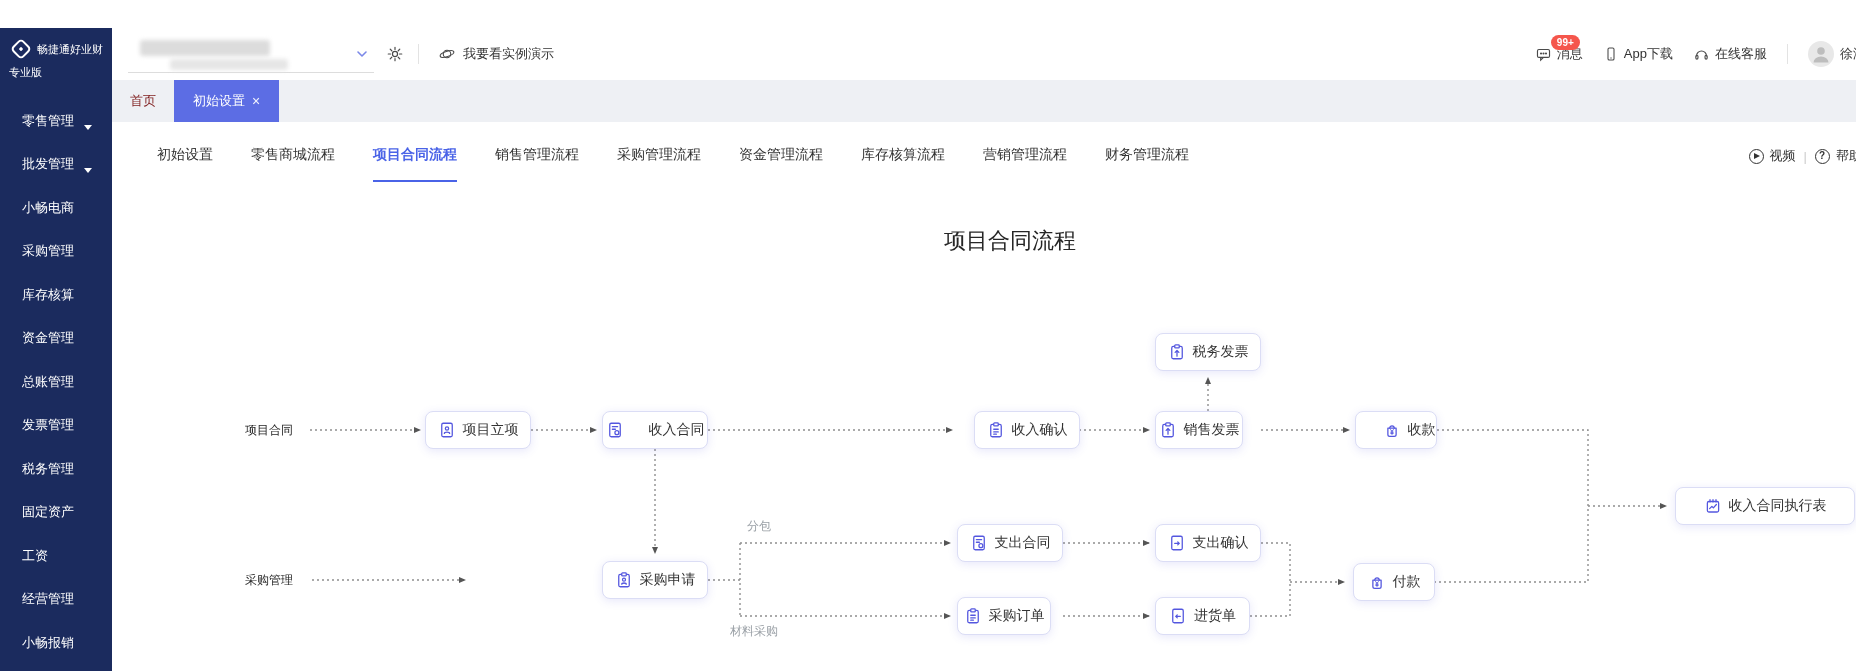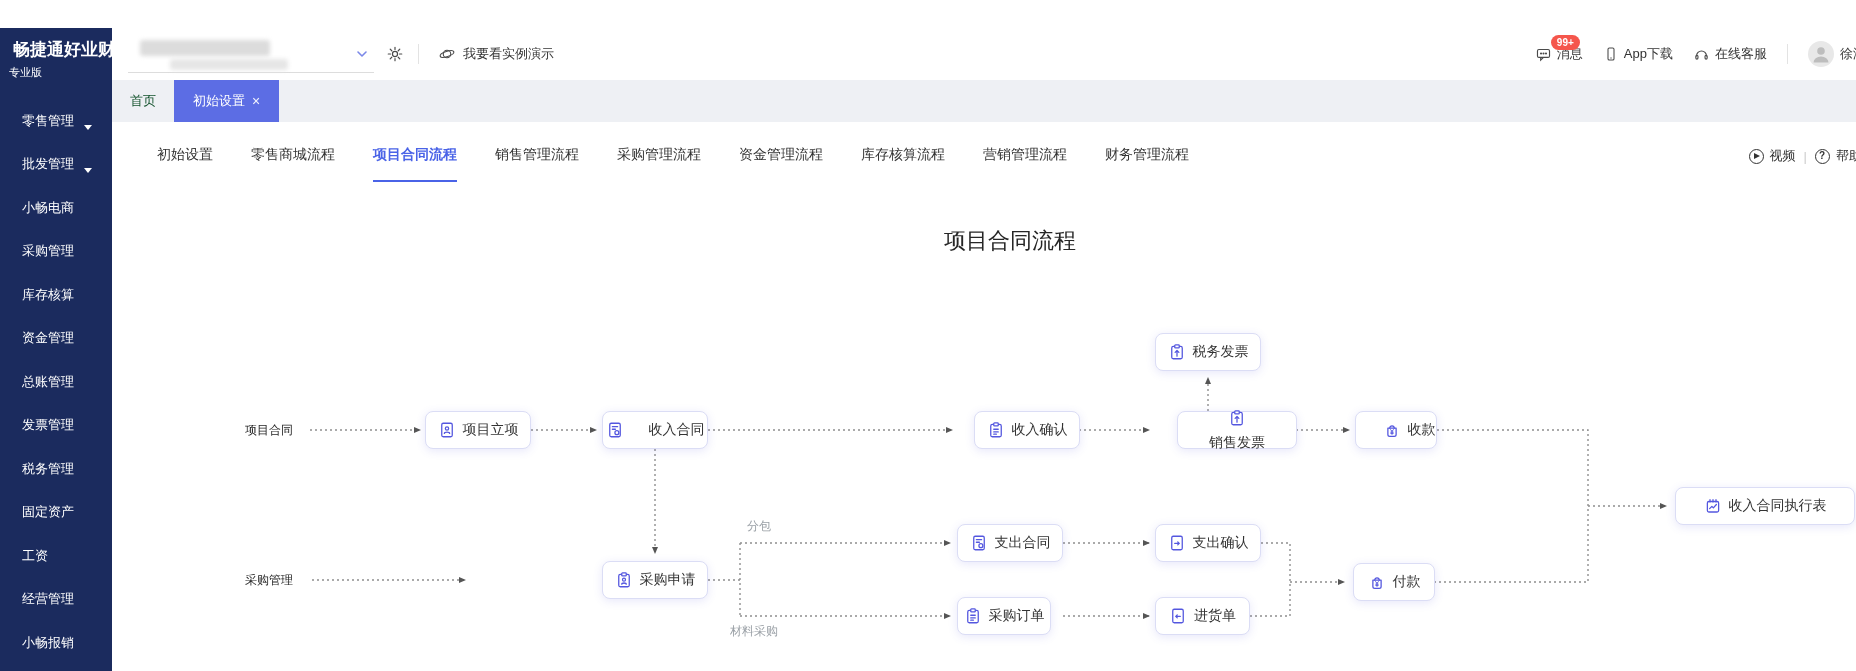--- a/index.html
+++ b/index.html
@@ -6,21 +6,21 @@
   body{width:1856px;height:671px;position:relative;overflow:hidden;background:#fff;
        font-family:"Liberation Sans","DejaVu Sans",sans-serif;-webkit-font-smoothing:antialiased}
 
   
   .top-strip{position:absolute;left:0;top:0;width:100%;height:28px;background:#fff}
 
   
   .sidebar{position:absolute;left:0;top:28px;bottom:0;width:112px;background:#1b2b5e;color:#fff;z-index:6}
   .brand{padding:9px 0 0 9px;height:58px;box-sizing:border-box}
   .brand-row{display:flex;align-items:center;gap:4px}
-  .brand-name{font-size:17px;font-weight:bold;white-space:nowrap;letter-spacing:0}
+  .brand-name{font-size:11px;font-weight:normal;white-space:nowrap;letter-spacing:0}
   .brand-edition{font-size:11px;margin-top:4px}
   .side-item{height:43.5px;display:flex;align-items:flex-end;padding-left:22px;font-size:13px;cursor:pointer;white-space:nowrap}
   .caret{width:0;height:0;border-left:4px solid transparent;border-right:4px solid transparent;border-top:5px solid #fff;margin-left:10px}
 
   
   .topbar{position:absolute;left:112px;top:28px;right:0;height:52px;background:#fff;z-index:4}
   .redact-line{position:absolute;left:16px;top:44px;width:246px;border-bottom:1px solid #ddd}
   .blob{position:absolute;background:#dcdcdc;filter:blur(2px);border-radius:3px}
   .blob.b1{left:28px;top:12px;width:130px;height:16px}
   .blob.b2{left:58px;top:31px;width:118px;height:11px;background:#e6e6e6}
@@ -28,21 +28,21 @@
   .tb-gear{position:absolute;left:274px;top:17px;cursor:pointer}
   .tb-div{position:absolute;left:306px;top:16px;height:20px;border-left:1px solid #e3e3e3}
   .demo{position:absolute;left:326px;top:0;height:52px;display:flex;align-items:center;gap:7px;font-size:13px;color:#333;cursor:pointer}
   .topbar-right{position:absolute;right:-10px;top:0;height:52px;display:flex;align-items:center;gap:20px;font-size:13px;color:#333}
   .tb-item{display:flex;align-items:center;gap:5px;cursor:pointer;position:relative}
   .badge{position:absolute;top:-10px;left:16px;background:#f5564c;color:#fff;font-size:10px;line-height:13px;padding:1px 6px;border-radius:9px;white-space:nowrap;font-weight:bold}
   .user{display:flex;align-items:center;gap:6px}
 
   
   .win-tabs{position:absolute;left:112px;top:80px;right:0;height:42px;background:#eef0f4;display:flex;align-items:stretch;z-index:3}
-  .win-tab{display:flex;align-items:center;padding:0 18px;font-size:13px;color:#14532d;cursor:pointer}
+  .win-tab{display:flex;align-items:center;padding:0 18px;font-size:13px;color:#7f1d1d;cursor:pointer}
   .win-tab.active{background:#5c6de4;color:#fff;padding:0;width:105px;justify-content:center}
   .close-x{margin-left:7px;opacity:.92;cursor:pointer}
   .close-x::before{content:"×";font-size:14px}
 
   
   .panel{position:absolute;left:124px;top:130px;right:0;bottom:0;background:#fff}
   .flow-tabs{display:flex;gap:38px;padding-left:33px;height:52px;align-items:stretch}
   .flow-tab{font-size:14px;color:#333;cursor:pointer;display:flex;align-items:center;border-bottom:2px solid transparent;box-sizing:border-box;white-space:nowrap}
   .flow-tab.active{color:#4a63e7;border-bottom-color:#4a63e7;font-weight:bold}
   .tab-actions{position:absolute;top:0;right:-6px;height:52px;display:flex;align-items:center;gap:6px;font-size:13px;color:#333}
@@ -281,21 +281,21 @@
         <div class="node" style="left: 1031px; top: 203px; width: 106px;">
           <span style="display: inline-flex;">
             <svg viewBox="0 0 24 24" width="18" height="18" fill="none" stroke="#5457df" stroke-width="1.7" stroke-linecap="round" stroke-linejoin="round">
               <rect x="5" y="4.5" width="14" height="16.5" rx="2"></rect>
               <rect x="9" y="2.5" width="6" height="4" rx="1" fill="#fff"></rect>
               <path d="M12,17.5v-7M9.5,12.5L12,10l2.5,2.5"></path>
             </svg>
           </span>
           <span>税务发票</span>
         </div>
-        <div class="node" style="left: 1053px; top: 281px; width: 120px; flex-direction: column;">
+        <div class="node" style="left: 1031px; top: 281px; width: 88px;">
           <span style="display: inline-flex;">
             <svg viewBox="0 0 24 24" width="18" height="18" fill="none" stroke="#5457df" stroke-width="1.7" stroke-linecap="round" stroke-linejoin="round">
               <rect x="5" y="4.5" width="14" height="16.5" rx="2"></rect>
               <rect x="9" y="2.5" width="6" height="4" rx="1" fill="#fff"></rect>
               <path d="M12,17.5v-7M9.5,12.5L12,10l2.5,2.5"></path>
             </svg>
           </span>
           <span>销售发票</span>
         </div>
         <div class="node" style="left: 1231px; top: 281px; width: 82px; padding-left: 26px;">

